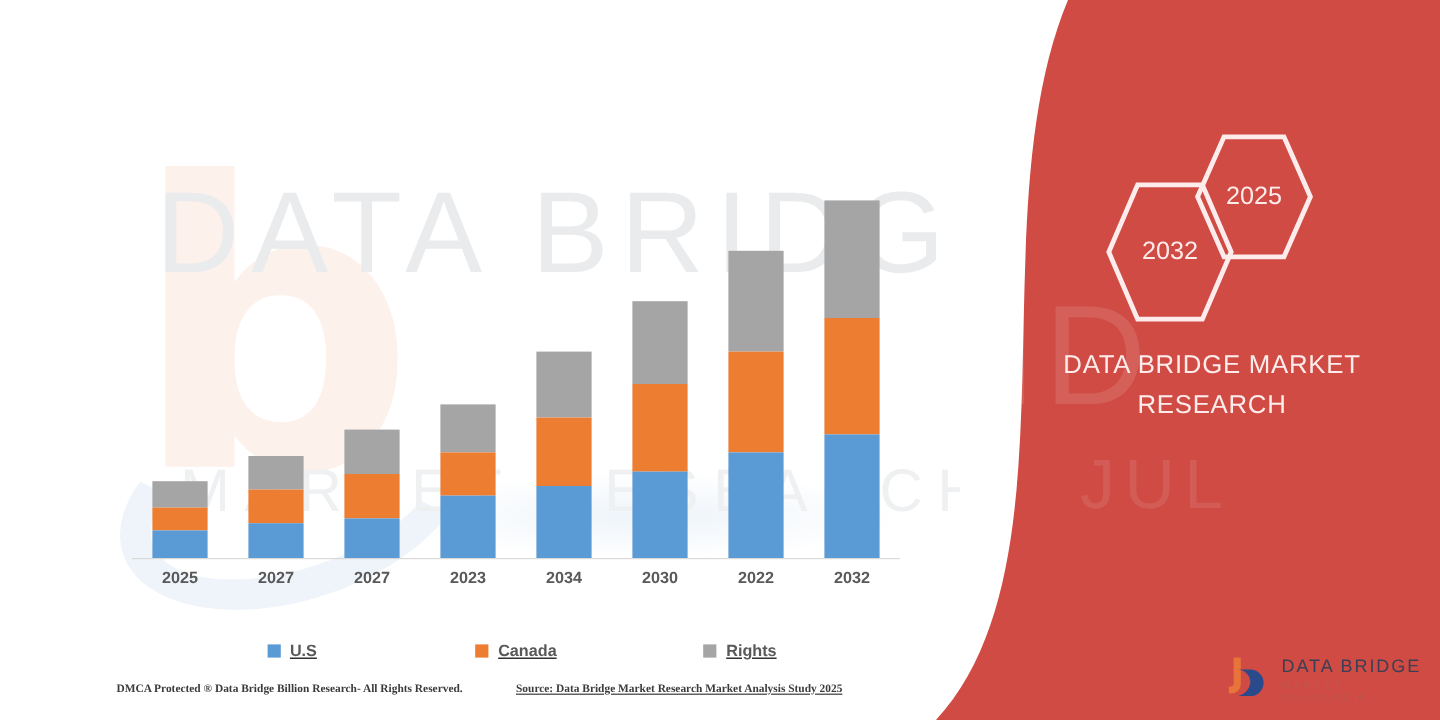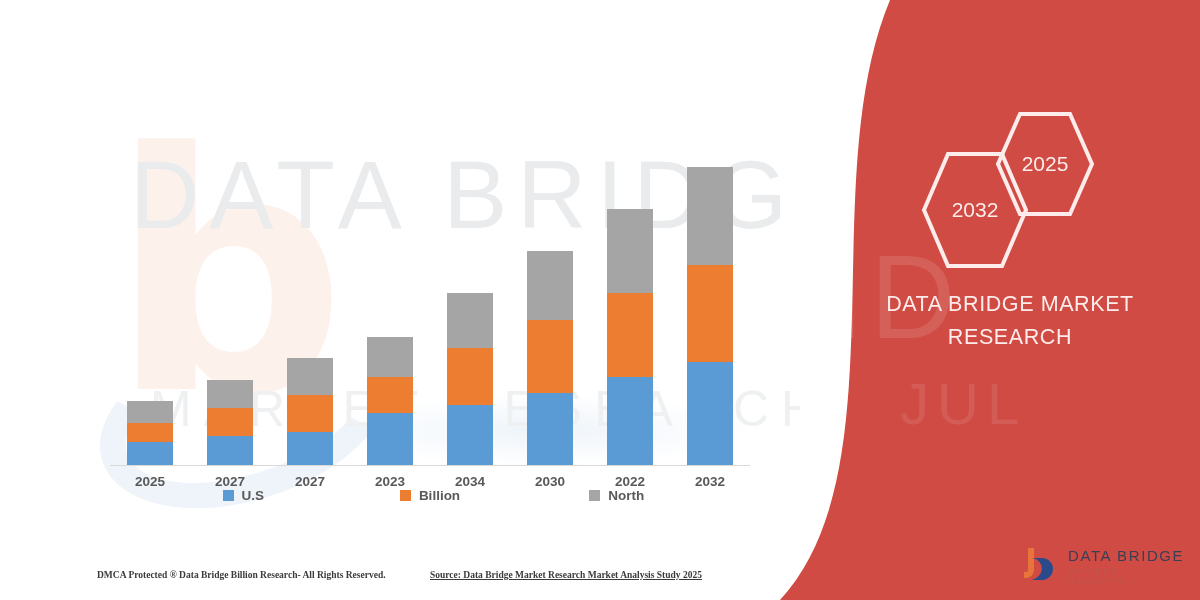--- a/index.html
+++ b/index.html
@@ -135,22 +135,23 @@
     display:flex;
   }
   .xlabels div{
     flex:1 1 0; text-align:center;
     font-size:13.5px; font-weight:700; color:#595959;
     font-family:"Liberation Sans", sans-serif;
   }
 
   
   .legend{
-    position:absolute; left:150px; top:488px; width:560px;
+    position:absolute; left:150px; top:535px; width:560px;
     display:flex;
+    text-decoration:underline;
   }
   .legend-item{
     flex:1 1 0; display:flex; align-items:center; justify-content:center;
     gap:8px;
   }
   .swatch{ width:11px; height:11px; display:inline-block; }
   .legend-label{
     font-size:13.5px; font-weight:700; color:#595959;
   }
 
@@ -253,25 +254,25 @@
       <div>2032</div>
     </div>
 
   <div class="legend" id="legend">
       <div class="legend-item">
         <span class="swatch" style="background: rgb(91, 155, 213);"></span>
         <span class="legend-label">U.S</span>
       </div>
       <div class="legend-item">
         <span class="swatch" style="background: rgb(237, 125, 49);"></span>
-        <span class="legend-label">Billion</span>
+        <span class="legend-label">Canada</span>
       </div>
       <div class="legend-item">
         <span class="swatch" style="background: rgb(165, 165, 165);"></span>
-        <span class="legend-label">North</span>
+        <span class="legend-label">Rights</span>
       </div>
     </div>
 
   <div class="footer-left">DMCA Protected ® Data Bridge Billion Research-  All Rights Reserved.</div>
   <div class="footer-right">Source: Data Bridge Market Research  Market Analysis Study 2025</div>
 
   <div class="red-panel">
     <div class="fill"></div>
     <div class="rp-wm">RID</div>
     <div class="rp-wm2">JUL</div>

